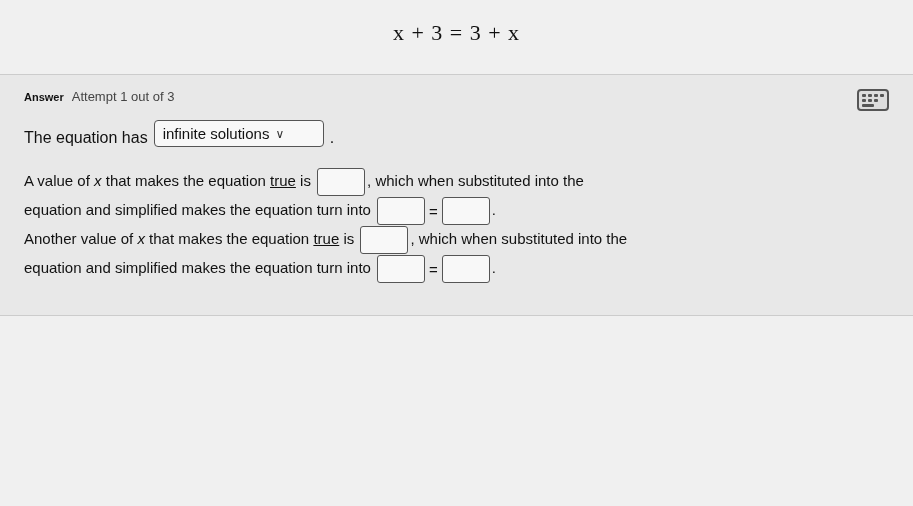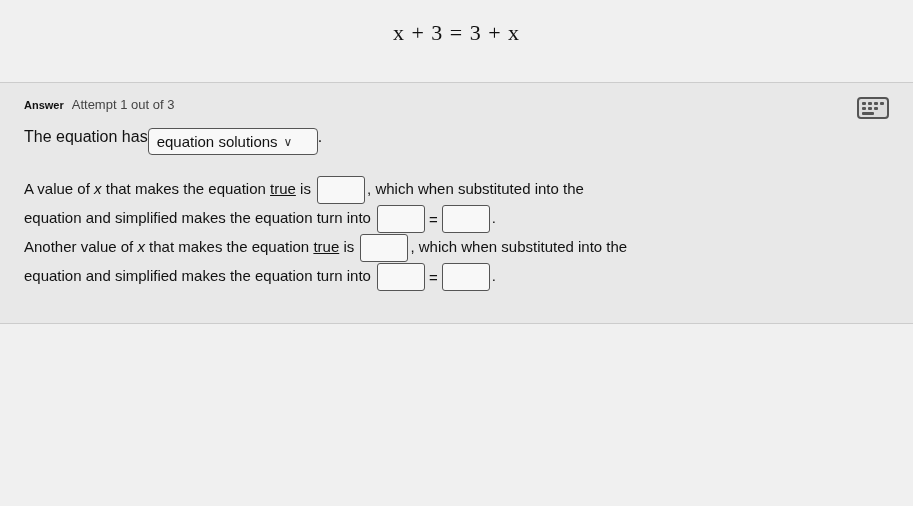--- a/index.html
+++ b/index.html
@@ -22,21 +22,21 @@
       background-color: #f0f0f0;
       display: flex;
       flex-direction: column;
       align-items: center;
       padding: 20px 0 0 0;
     }
 
     .equation-header {
       font-size: 22px;
       font-family: Georgia, serif;
-      margin-bottom: 36px;
+      margin-bottom: 28px;
       letter-spacing: 1px;
       color: #111;
     }
 
     .answer-section {
       width: 100%;
       background-color: #e8e8e8;
       border-top: 1px solid #ccc;
       border-bottom: 1px solid #ccc;
       padding: 14px 24px 18px 24px;
@@ -91,21 +91,22 @@
 
     .keyboard-key {
       width: 4px;
       height: 3px;
       background: #555;
       border-radius: 1px;
     }
 
     .equation-type-row {
       display: flex;
-      align-items: flex-start;
+      align-items: flex-end;
+      gap: 6px;
       margin-bottom: 20px;
       font-size: 16px;
       font-family: Arial, sans-serif;
       color: #111;
     }
 
     .dropdown-select {
       border: 1px solid #555;
       border-radius: 4px;
       padding: 4px 8px;
@@ -199,21 +200,21 @@
     </div>
 
     <div class="answer-header">
       <span class="answer-label">Answer</span>
       <span class="attempt-label">Attempt 1 out of 3</span>
     </div>
 
     <div class="equation-type-row">
       <span>The equation has</span>
       <div class="dropdown-select">
-        <span>equation solutions</span>
+        <span>infinite solutions</span>
         <span class="dropdown-arrow">∨</span>
       </div>
       <span>.</span>
     </div>
 
     <div class="value-section">
       <span>A value of <em>x</em> that makes the equation <span class="underline-text">true</span> is </span><input type="text" class="inline-box" style="width: 48px; height: 28px; border: 1.5px solid rgb(85, 85, 85); border-radius: 3px; background: rgb(248, 248, 248); vertical-align: middle; margin: 0px 2px; font-size: 14px; text-align: center;"><span>, which when substituted into the</span>
       <br>
       <span>equation and simplified makes the equation turn into </span><input type="text" class="inline-box" style="width: 48px; height: 28px; border: 1.5px solid rgb(85, 85, 85); border-radius: 3px; background: rgb(248, 248, 248); vertical-align: middle; margin: 0px 2px; font-size: 14px; text-align: center;"><span class="equals-sign">=</span><input type="text" class="inline-box" style="width: 48px; height: 28px; border: 1.5px solid rgb(85, 85, 85); border-radius: 3px; background: rgb(248, 248, 248); vertical-align: middle; margin: 0px 2px; font-size: 14px; text-align: center;"><span class="period">.</span>
     </div>

